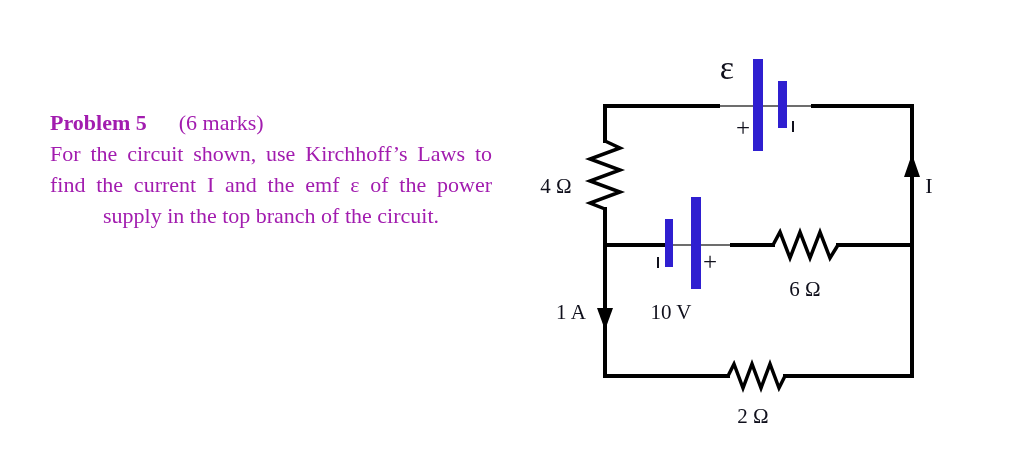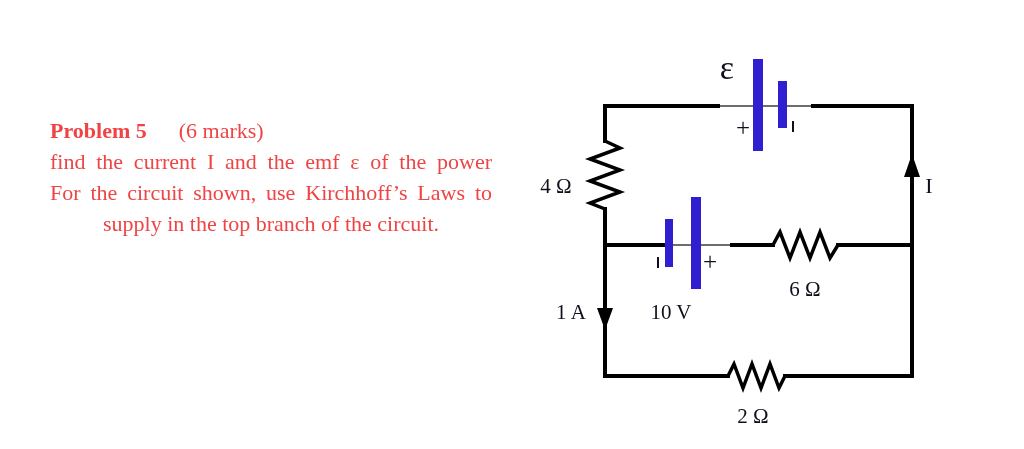--- a/index.html
+++ b/index.html
@@ -7,25 +7,25 @@
     position: relative;
     width: 1024px;
     height: 449px;
     background: #ffffff;
     overflow: hidden;
     font-family: "Liberation Serif", serif;
   }
   .problem-text {
     position: absolute;
     left: 50px;
-    top: 115px;
+    top: 107px;
     width: 442px;
     font-size: 22px;
     line-height: 31px;
-    color: #ef4444;
+    color: #a21caf;
   }
   .problem-text p { margin: 0; }
   .title-line { white-space: nowrap; }
   .problem-title { font-weight: 700; }
   .problem-marks { margin-left: 32px; }
   .justified { text-align: justify; text-align-last: justify; }
   .lastline { text-align: center; }
   .circuit-svg {
     position: absolute;
     left: 0; top: 0;
@@ -34,22 +34,22 @@
 </style>
 </head>
 <body>
 
 <div class="page">
 
   <div class="problem-text">
     <p class="title-line">
       <span class="problem-title">Problem 5</span><span class="problem-marks">(6 marks)</span>
     </p>
+    <p class="justified">For the circuit shown, use Kirchhoff’s Laws to</p>
     <p class="justified">find the current I and the emf ε of the power</p>
-    <p class="justified">For the circuit shown, use Kirchhoff’s Laws to</p>
     <p class="lastline">supply in the top branch of the circuit.</p>
   </div>
 
   <svg class="circuit-svg" viewBox="0 0 1024 449" xmlns="http://www.w3.org/2000/svg">
 
     <g stroke="#3c3c3c" stroke-width="1.5">
       <line x1="718" y1="106" x2="813" y2="106"></line>
       <line x1="663" y1="245" x2="775" y2="245"></line>
     </g>
 

